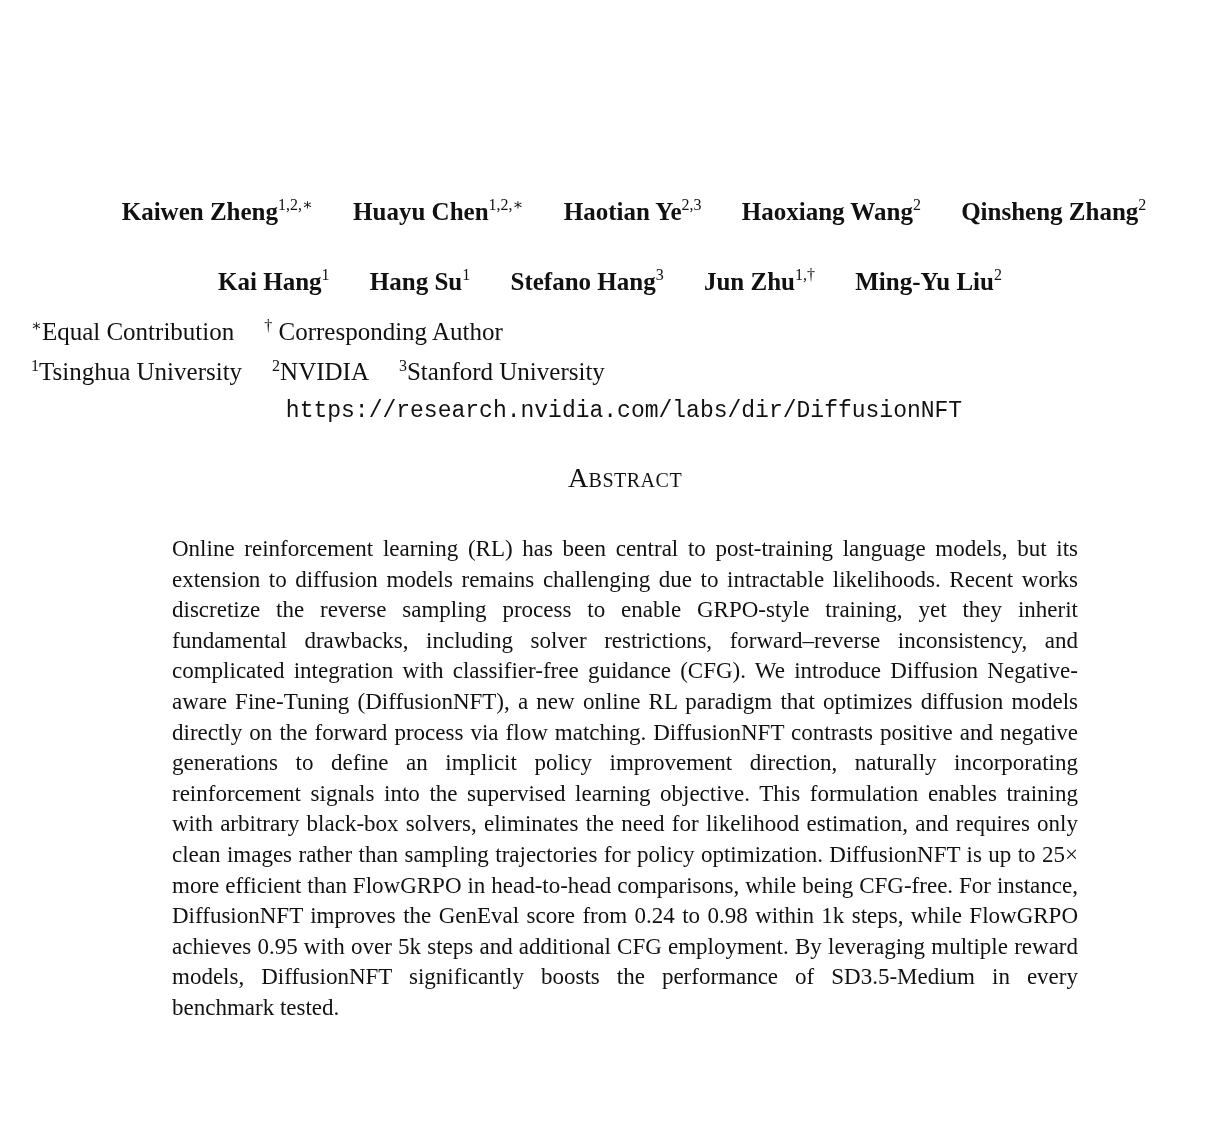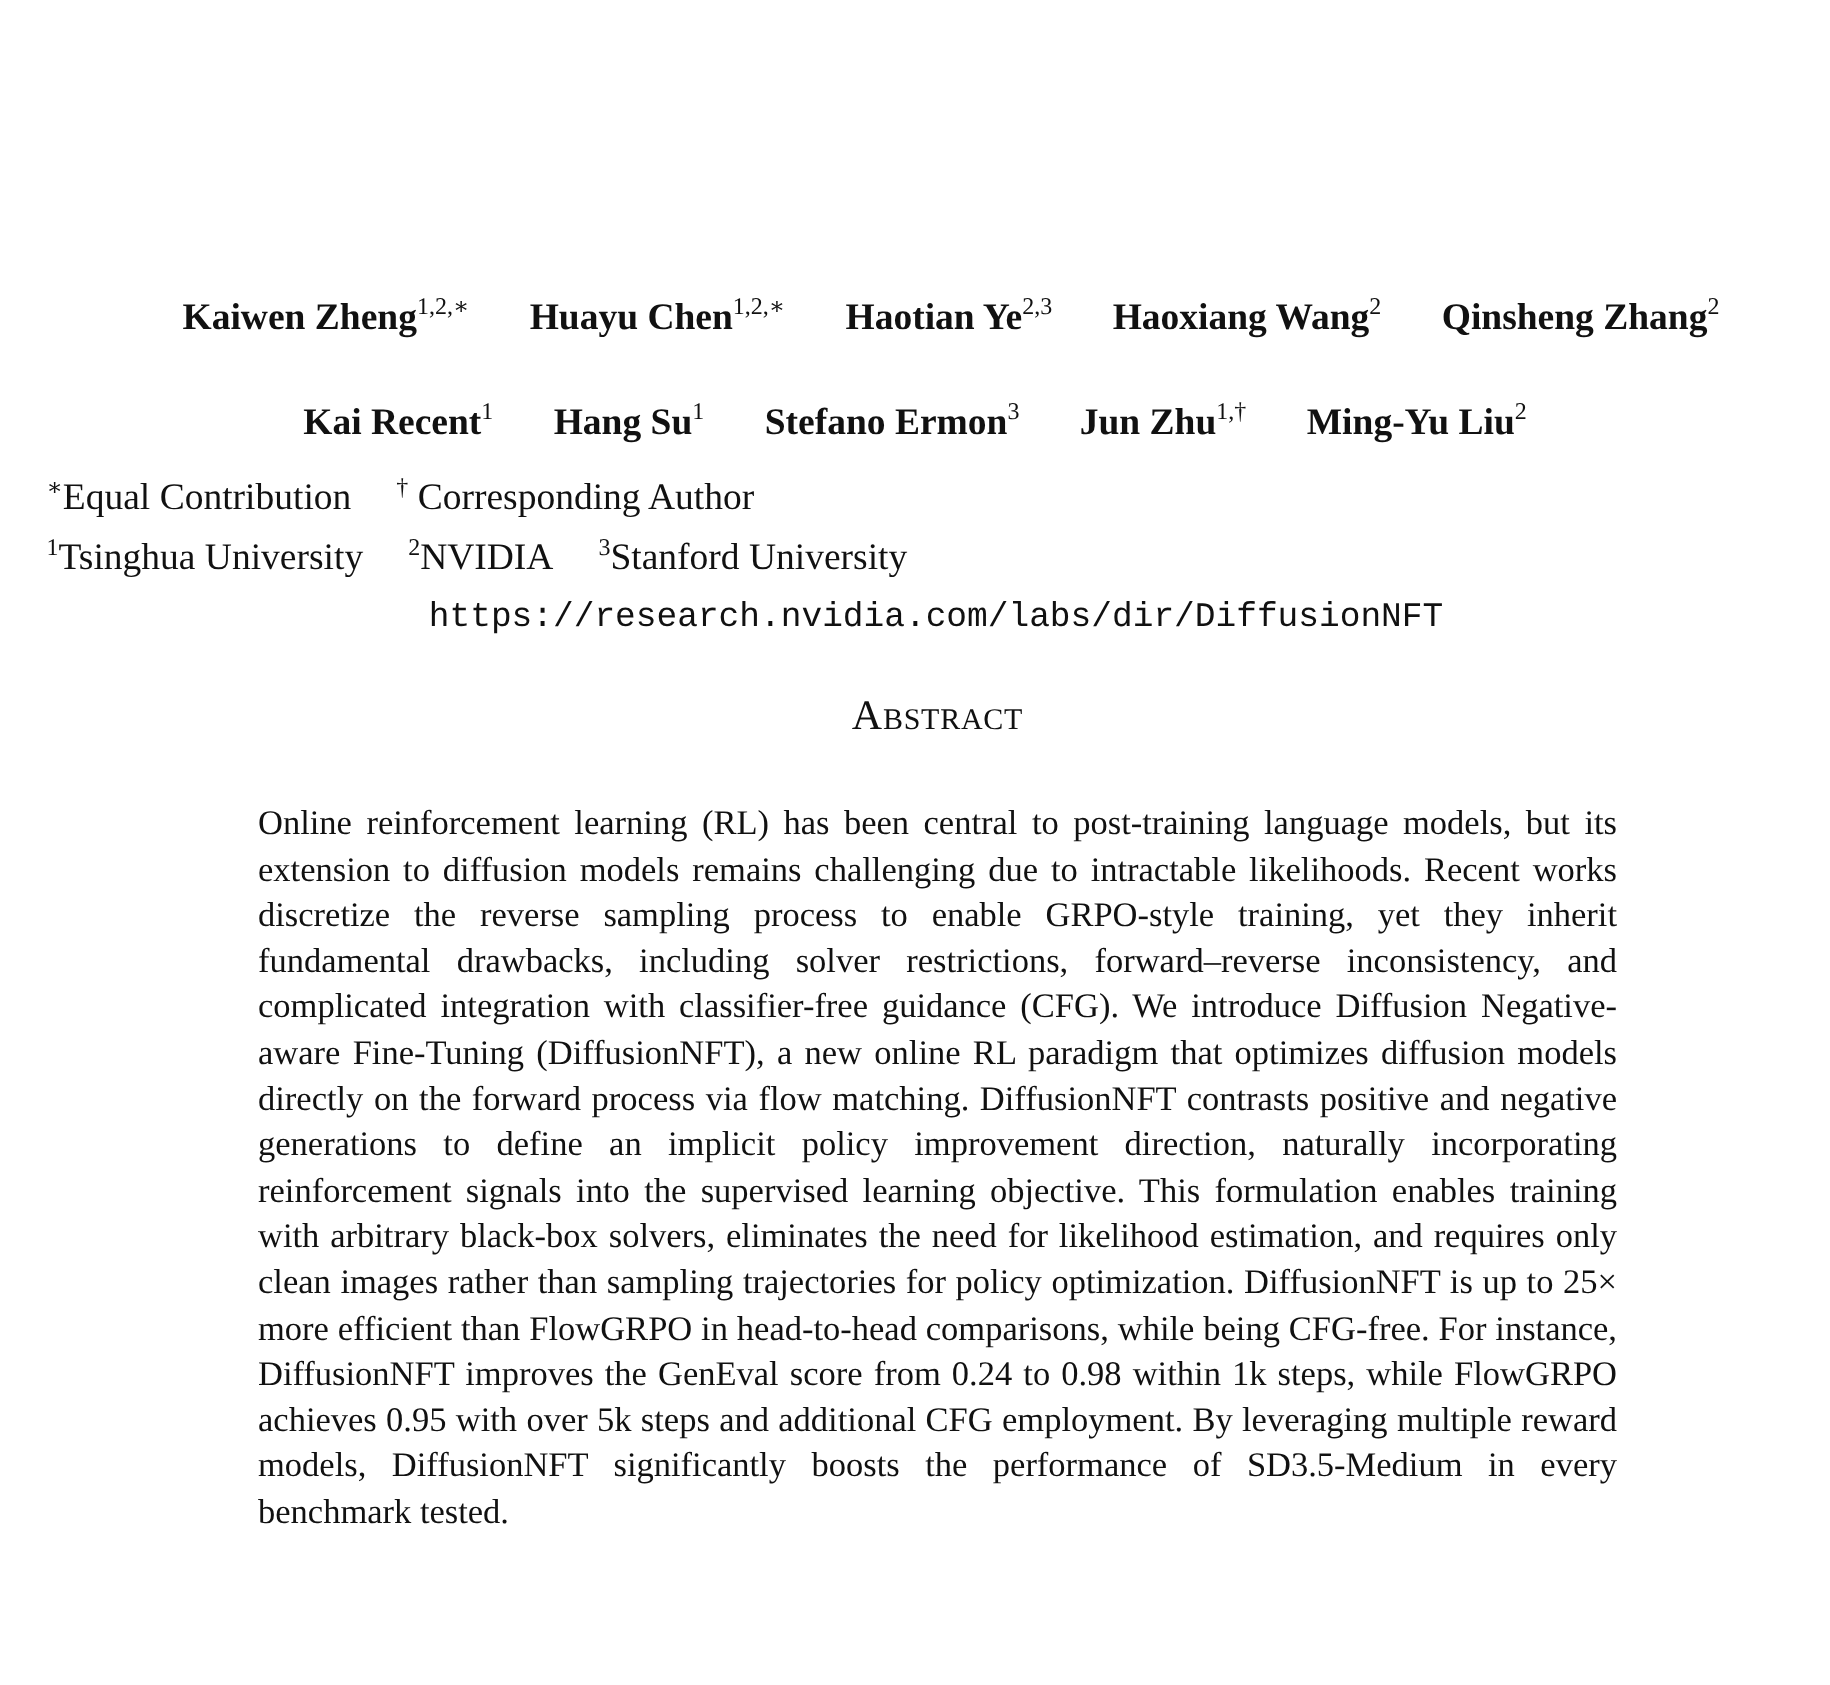--- a/index.html
+++ b/index.html
@@ -52,23 +52,23 @@
 
 <div class="authors-row row1">
   <span class="author"><span>Kaiwen Zheng</span><sup>1,2,∗</sup></span>
   <span class="author"><span>Huayu Chen</span><sup>1,2,∗</sup></span>
   <span class="author"><span>Haotian Ye</span><sup>2,3</sup></span>
   <span class="author"><span>Haoxiang Wang</span><sup>2</sup></span>
   <span class="author"><span>Qinsheng Zhang</span><sup>2</sup></span>
 </div>
 
 <div class="authors-row row2">
-  <span class="author"><span>Kai Recent</span><sup>1</sup></span>
+  <span class="author"><span>Kai Hang</span><sup>1</sup></span>
   <span class="author"><span>Hang Su</span><sup>1</sup></span>
-  <span class="author"><span>Stefano Ermon</span><sup>3</sup></span>
+  <span class="author"><span>Stefano Hang</span><sup>3</sup></span>
   <span class="author"><span>Jun Zhu</span><sup>1,†</sup></span>
   <span class="author"><span>Ming-Yu Liu</span><sup>2</sup></span>
 </div>
 
 <div class="notes n1">
   <sup>∗</sup><span>Equal Contribution</span><span class="sep"></span><sup>†</sup><span> Corresponding Author</span>
 </div>
 
 <div class="notes n2">
   <sup>1</sup><span>Tsinghua University</span><span class="sep"></span><sup>2</sup><span>NVIDIA</span><span class="sep"></span><sup>3</sup><span>Stanford University</span>

